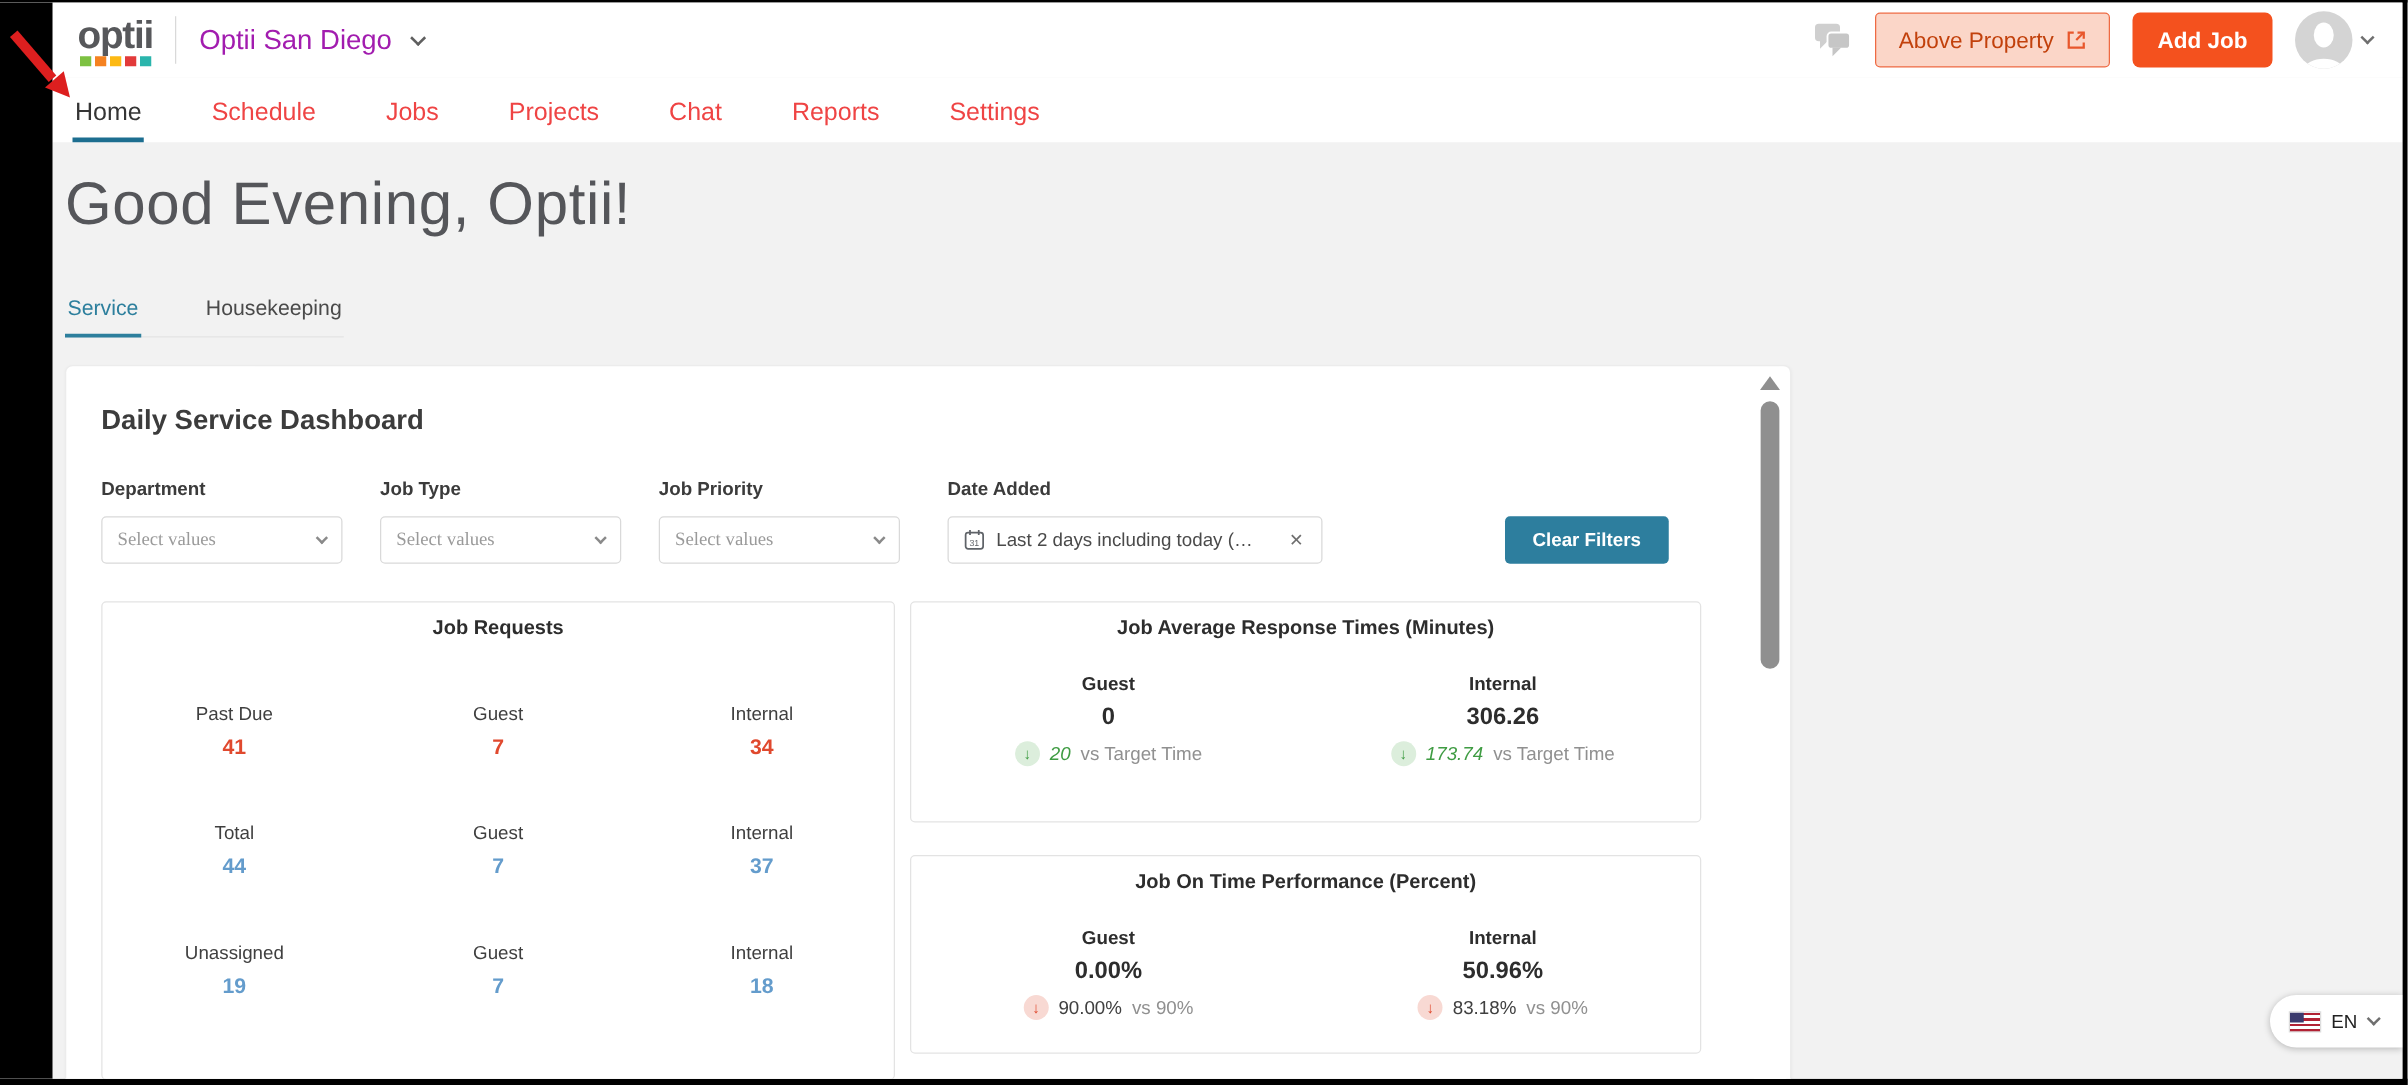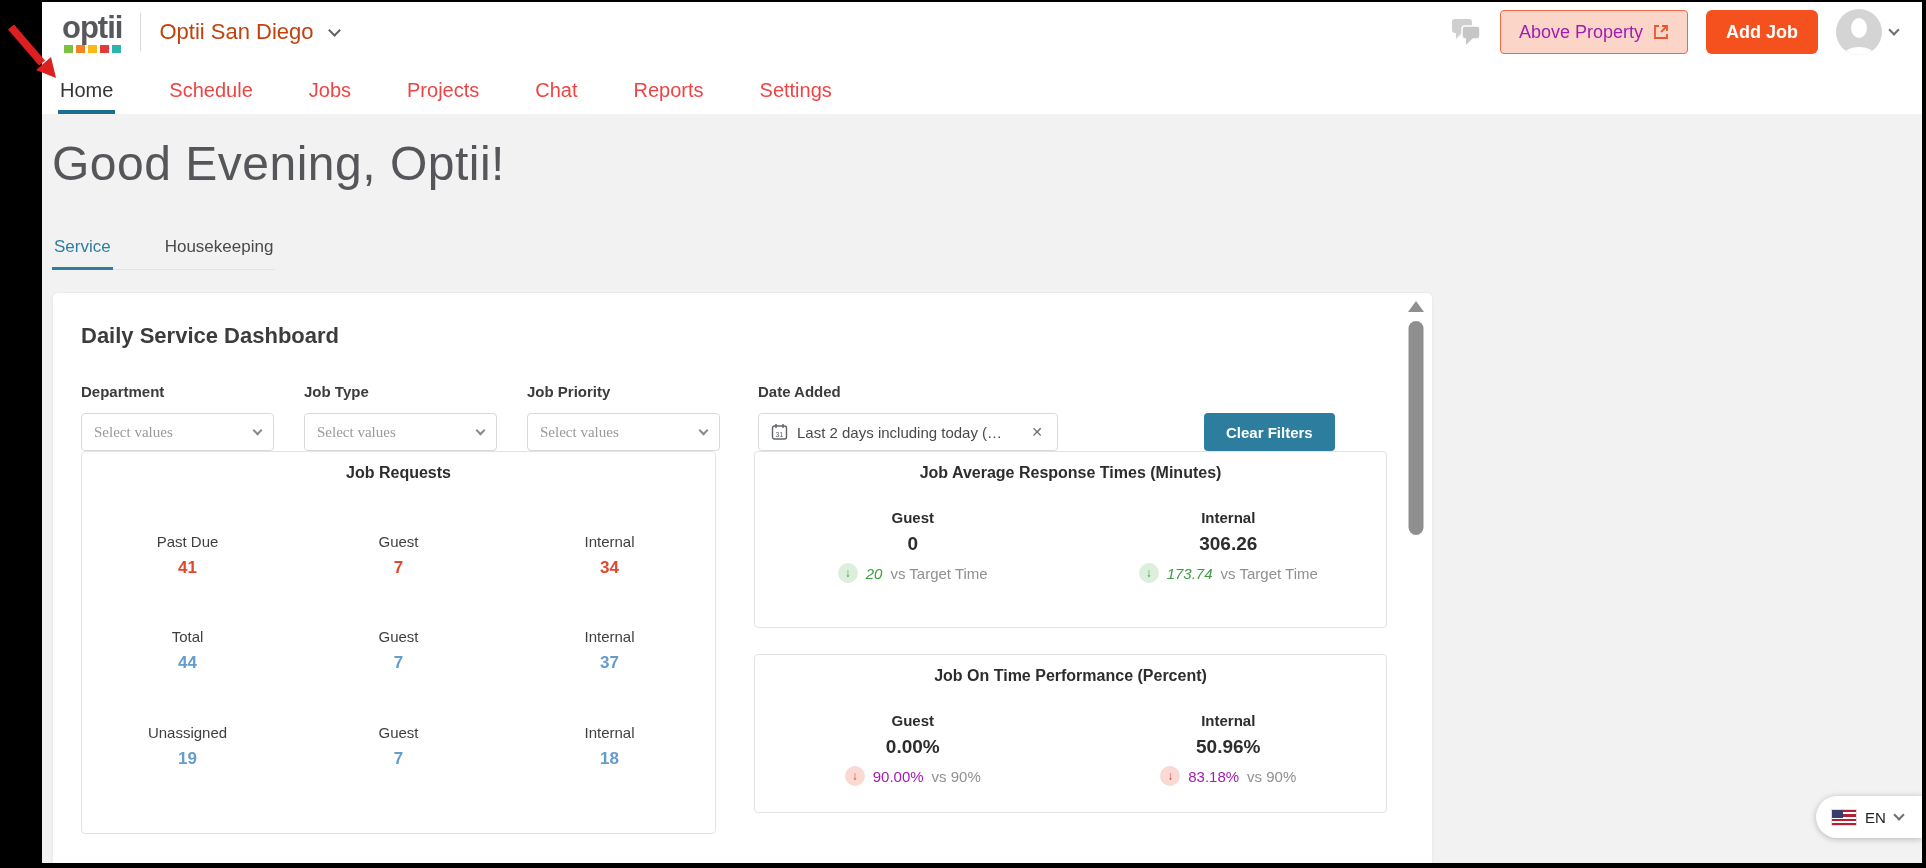--- a/index.html
+++ b/index.html
@@ -20,27 +20,27 @@
 
   
   .topbar { height:60px; background:#fff; display:flex; align-items:center; padding-left:20px; padding-right:24px; }
   .logo { display:flex; flex-direction:column; align-items:flex-start; line-height:1; cursor:pointer; }
   .logo-text { font-size:31px; font-weight:bold; color:#57585b; letter-spacing:-1px; }
   .logo-squares { display:flex; gap:3px; margin-top:2px; margin-left:2px; }
   .logo-squares span { width:9px; height:8px; display:inline-block; }
   .sq1{background:#7DC142;} .sq2{background:#F58220;} .sq3{background:#FDB913;} .sq4{background:#E23A3A;} .sq5{background:#2AB5AC;}
   .topbar-divider { width:1px; height:38px; background:#d9d9d9; margin:0 18px; }
   .property { display:flex; align-items:center; gap:16px; cursor:pointer; }
-  .property-name { font-size:22px; color:#c2410c; }
+  .property-name { font-size:22px; color:#a21caf; }
   .chev { width:9px; height:9px; border-right:2px solid #5f5f5f; border-bottom:2px solid #5f5f5f; transform:rotate(45deg); display:inline-block; margin-top:-4px; }
   .topbar-right { margin-left:auto; display:flex; align-items:center; gap:18px; }
   .chat-icon { cursor:pointer; }
   .btn-above {
     display:flex; align-items:center; gap:10px;
-    background:#FBD6C8; border:1px solid #EE6A43; color:#a21caf;
+    background:#FBD6C8; border:1px solid #EE6A43; color:#c2410c;
     font-size:18px; height:44px; padding:0 18px; border-radius:4px; cursor:pointer;
     font-family:"Liberation Sans", sans-serif;
   }
   .btn-addjob {
     background:#F4511E; border:none; color:#fff; font-weight:bold;
     font-size:18px; height:44px; padding:0 20px; border-radius:6px; cursor:pointer;
     font-family:"Liberation Sans", sans-serif;
   }
   .avatar-wrap { display:flex; align-items:center; gap:8px; cursor:pointer; }
   .avatar { width:46px; height:46px; border-radius:50%; background:#d4d4d4; overflow:hidden; position:relative; }
@@ -84,21 +84,21 @@
     display:flex; align-items:center; gap:9px; padding:0 12px; cursor:pointer;
   }
   .date-text { font-size:15px; color:#4a4a4a; white-space:nowrap; overflow:hidden; flex:1; }
   .x-close { color:#6f6f6f; font-size:14px; cursor:pointer; padding:0 2px; }
   .btn-clear {
     margin-left:116px; height:38px; padding:0 22px; background:#2D7E9E; color:#fff;
     font-weight:bold; font-size:15px; border:none; border-radius:4px; cursor:pointer;
     font-family:"Liberation Sans", sans-serif;
   }
 
-  .cards-row { display:flex; gap:38px; }
+  .cards-row { display:flex; gap:12px; margin-top:30px; }
   .metric-card { background:#fff; border:1px solid #e3e3e3; border-radius:4px; }
   .metric-card .card-title { text-align:center; font-size:16px; font-weight:bold; color:#2d2d2d; padding-top:12px; }
   .jr-card { width:635px; height:383px; display:flex; flex-direction:column; }
   .jr-rows { flex:1; display:flex; flex-direction:column; justify-content:space-evenly; padding-bottom:14px; }
   .jr-row { display:grid; grid-template-columns:1fr 1fr 1fr; }
   .jr-cell { text-align:center; }
   .stat-label { font-size:15px; color:#3f3f3f; }
   .jr-value { font-size:17px; font-weight:bold; margin-top:8px; }
   .val-red { color:#E0492E; }
   .val-blue { color:#649CCC; }
@@ -109,21 +109,21 @@
   .two-stats { display:grid; grid-template-columns:1fr 1fr; margin-top:27px; }
   .stat { text-align:center; }
   .stat .stat-label { font-weight:bold; color:#2d2d2d; }
   .stat-value { font-size:19px; font-weight:bold; color:#2d2d2d; margin-top:7px; }
   .delta-row { display:flex; align-items:center; justify-content:center; gap:8px; margin-top:8px; }
   .delta-badge { width:20px; height:20px; border-radius:50%; display:flex; align-items:center; justify-content:center; font-size:12px; }
   .badge-green { background:#DCEEDC; color:#3F9C43; }
   .badge-red { background:#F8D9D3; color:#E0492E; }
   .delta-val { font-size:15px; }
   .delta-green { color:#3F9C43;font-style:italic; }
-  .delta-red { color:#a21caf; }
+  .delta-red { color:#404040; }
   .delta-comp { font-size:15px; color:#909090; }
 
   
   .scrollbar { position:absolute; top:2px; right:3px; bottom:0; width:26px; background:#fff; }
   .scroll-up { position:absolute; top:6px; left:50%; transform:translateX(-50%);
     width:0; height:0; border-left:8px solid transparent; border-right:8px solid transparent; border-bottom:11px solid #8f8f8f; cursor:pointer; }
   .scroll-thumb { position:absolute; top:26px; left:50%; transform:translateX(-50%);
     width:15px; height:214px; border-radius:8px; background:#8f8f8f; cursor:grab; }
   .scroll-down { position:absolute; bottom:4px; left:50%; transform:translateX(-50%);
     width:0; height:0; border-left:8px solid transparent; border-right:8px solid transparent; border-top:11px solid #8f8f8f; cursor:pointer; }

